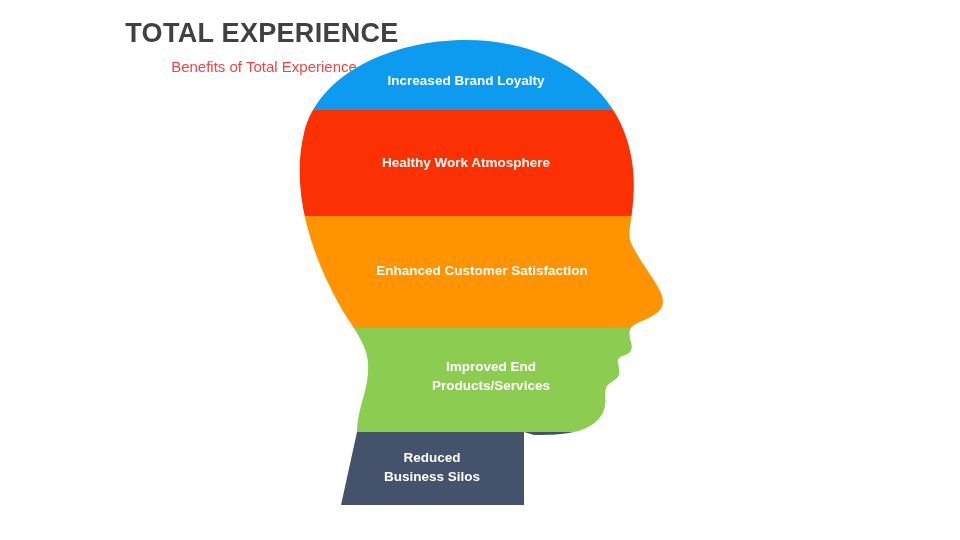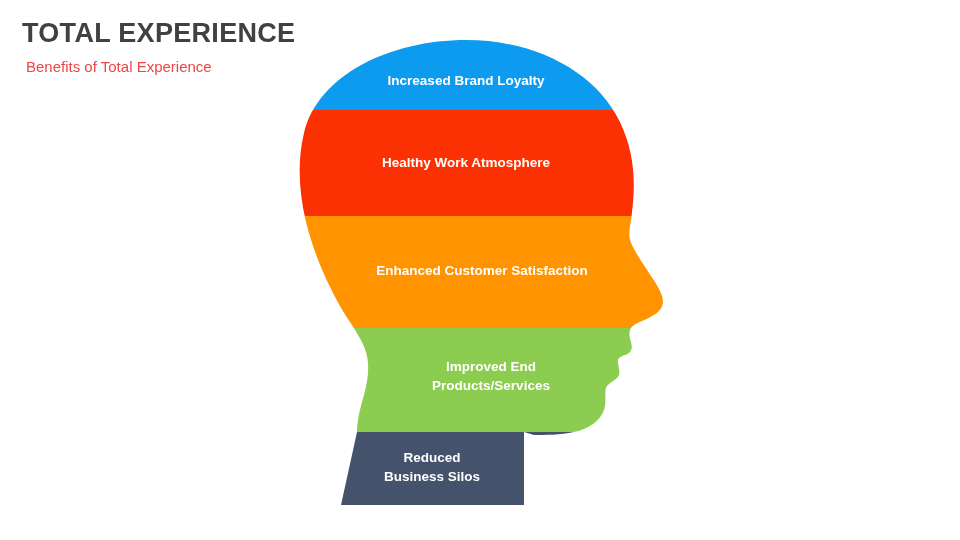--- a/index.html
+++ b/index.html
@@ -16,23 +16,24 @@
   }
   #slide {
     position: absolute;
     inset: 0;
     width: 960px;
     height: 540px;
     background: #ffffff;
   }
   #header {
     position: absolute;
-    left: 22px;
+    left: 52px;
     top: 16px;
     width: 420px;
+    text-align: center;
   }
   #title {
     font-size: 27px;
     font-weight: bold;
     color: #414141;
     letter-spacing: 0.3px;
     line-height: 34px;
     margin: 0;
     white-space: nowrap;
   }

